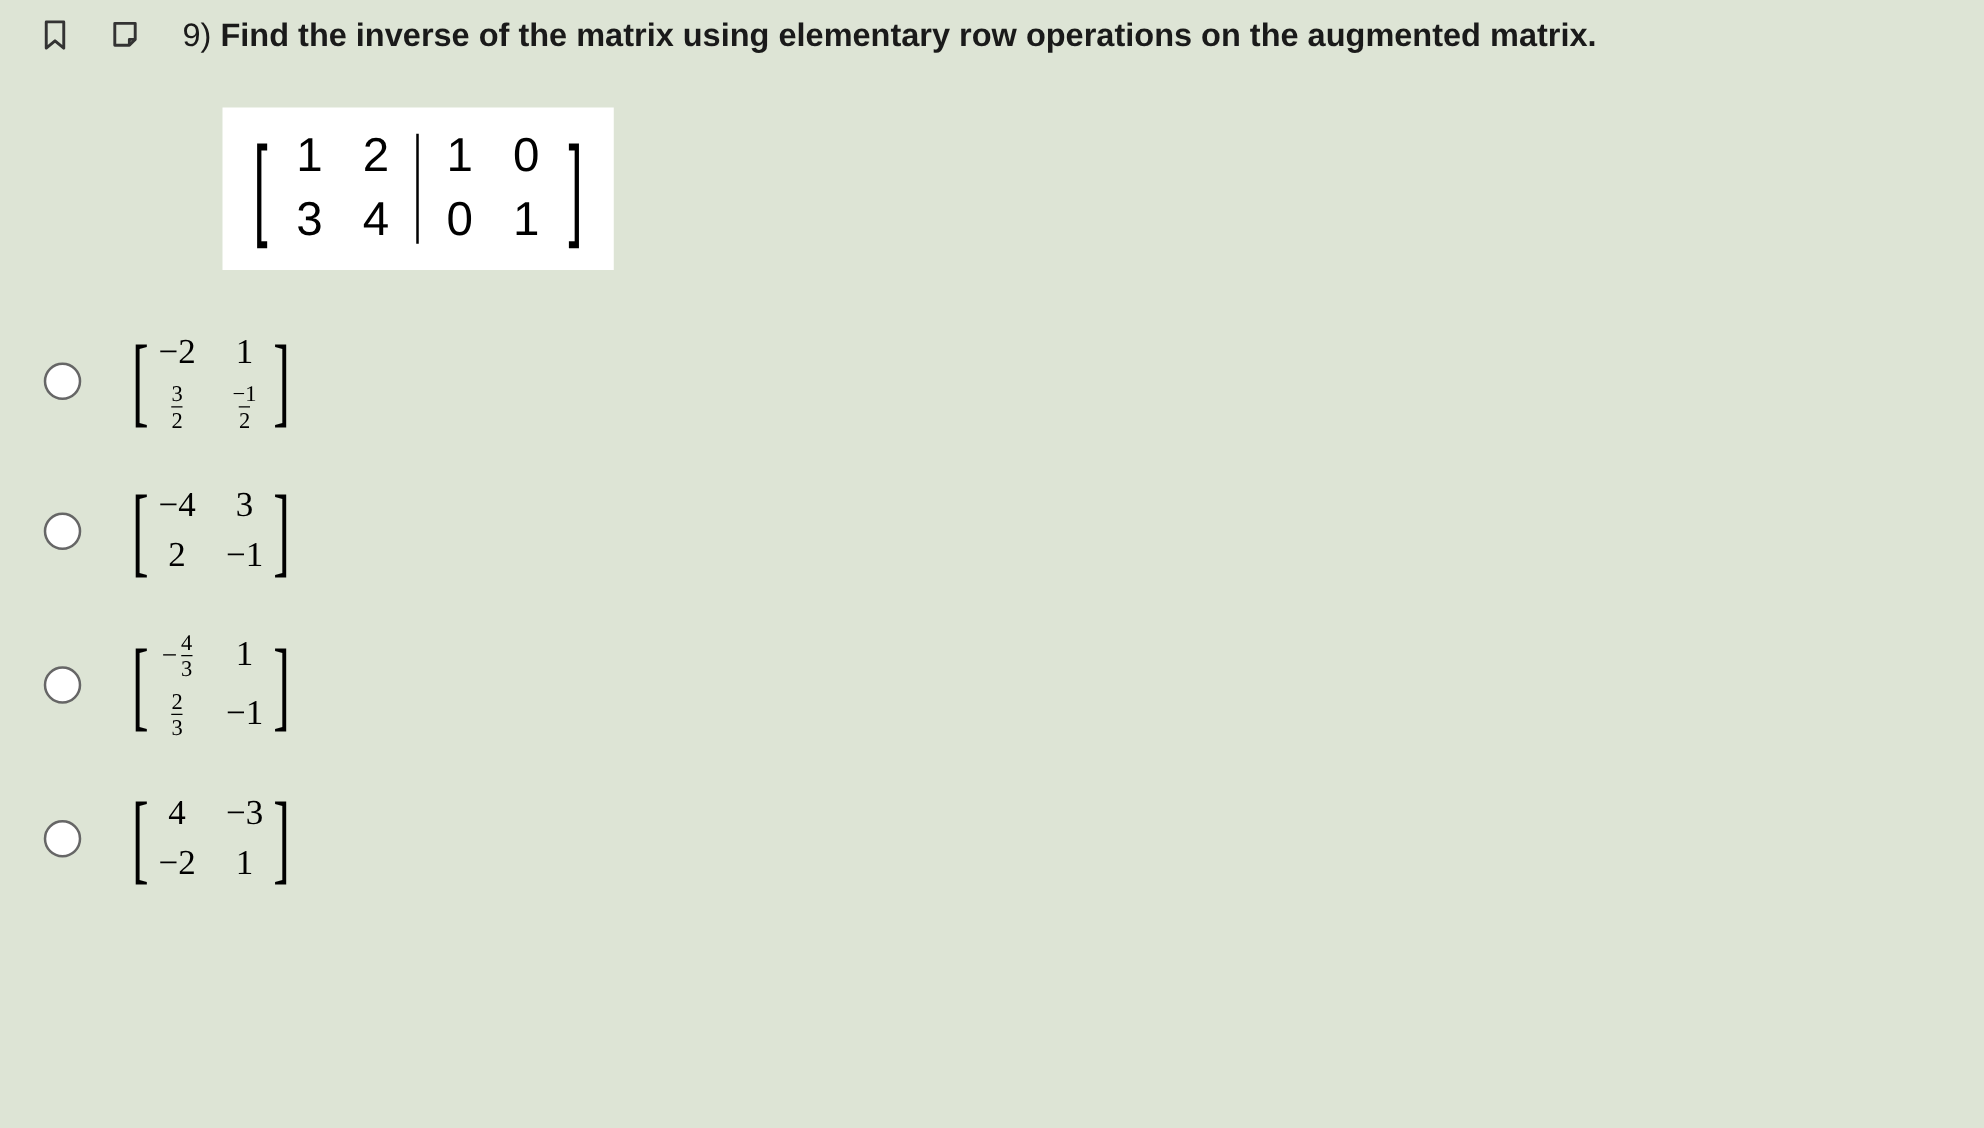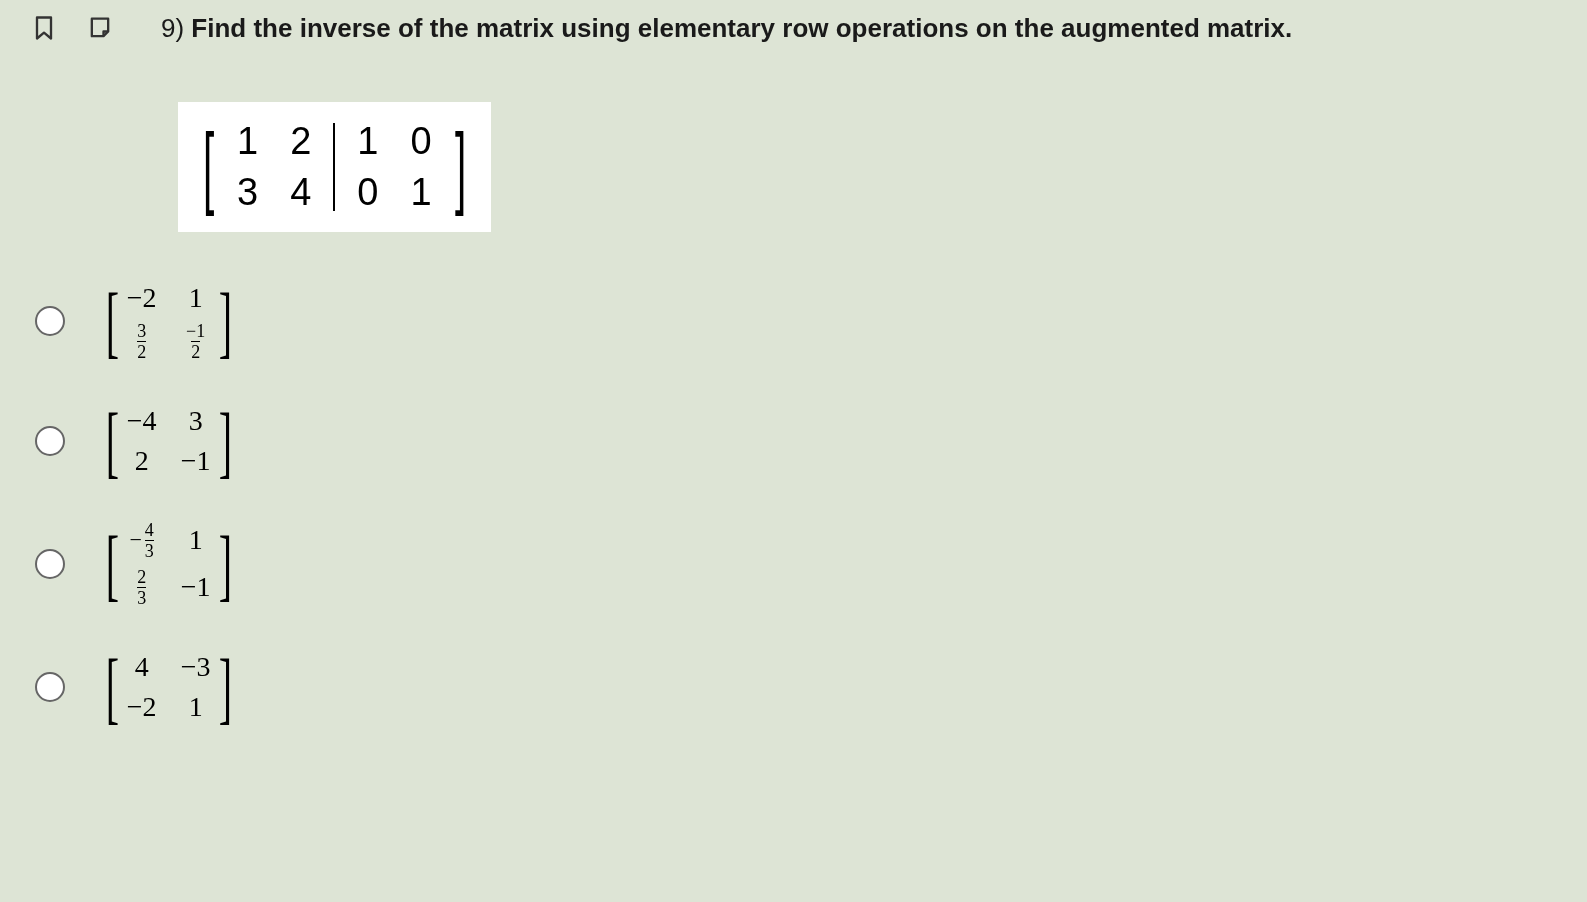--- a/index.html
+++ b/index.html
@@ -10,22 +10,22 @@
     body {
       background-color: #dde4d5;
       font-family: Arial, Helvetica, sans-serif;
       padding: 12px 30px;
       width: 1587px;
       min-height: 902px;
     }
     .header-row {
       display: flex;
       align-items: flex-start;
-      gap: 47px;
-      margin-bottom: 56px;
+      gap: 32px;
+      margin-bottom: 40px;
     }
     .icon-group {
       display: flex;
       gap: 28px;
       padding-top: 2px;
     }
     .icon {
       width: 28px;
       height: 28px;
       stroke: #333;

